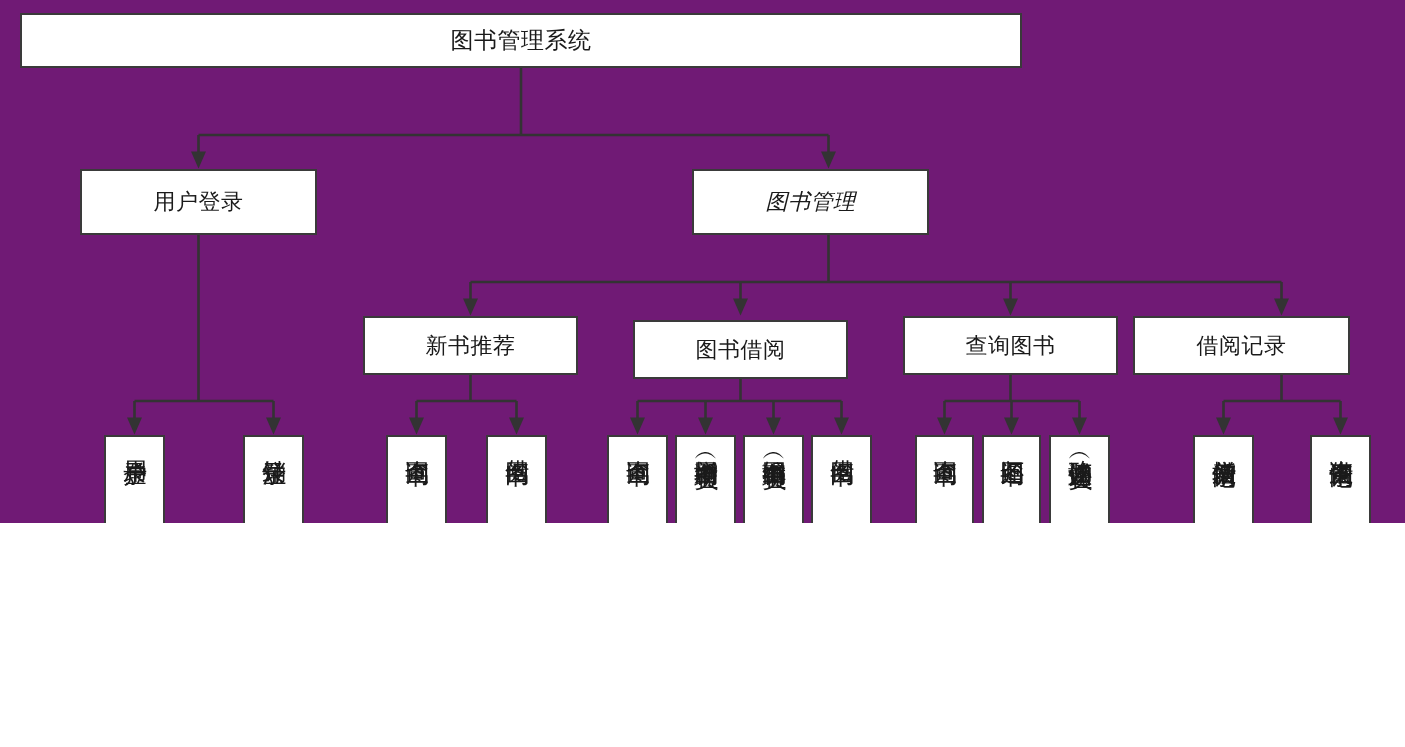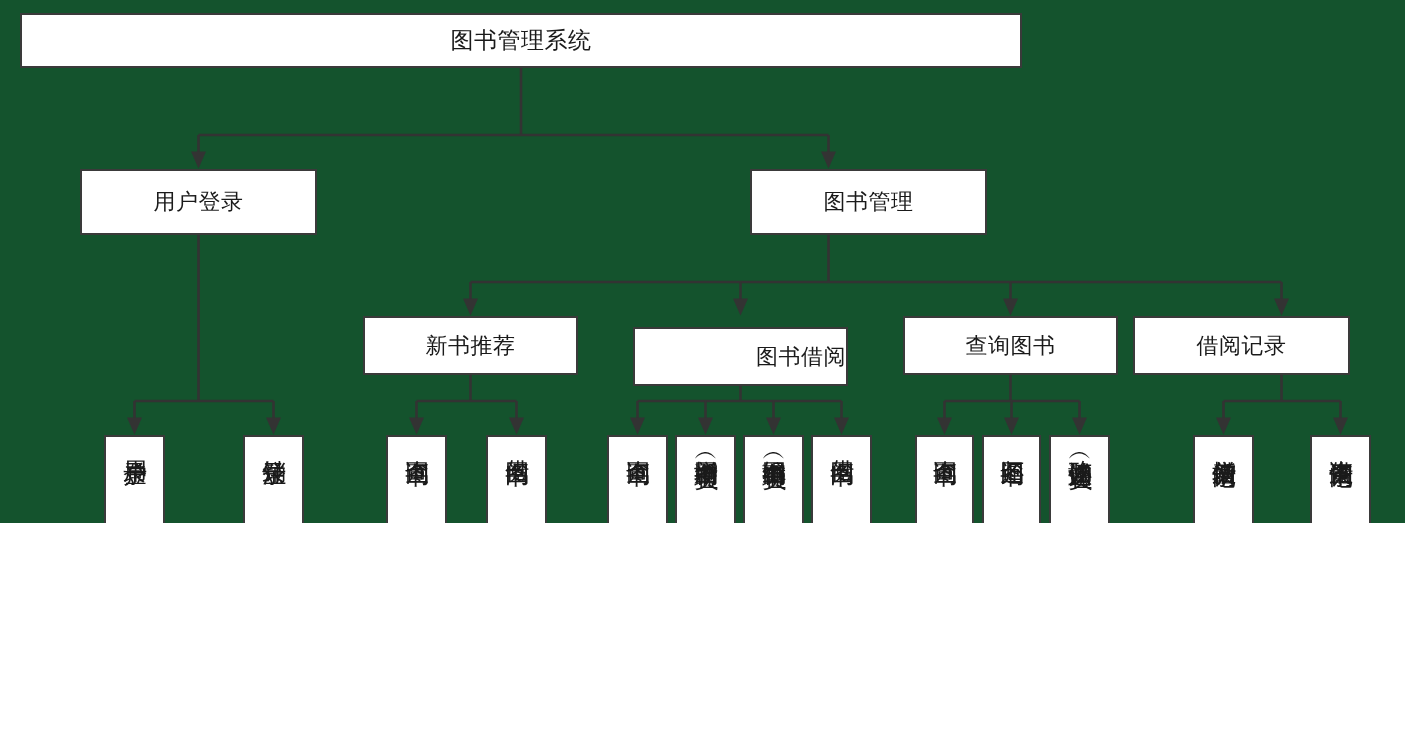--- a/index.html
+++ b/index.html
@@ -8,21 +8,21 @@
     padding: 0;
     background: #ffffff;
   }
   body {
     font-family: "DejaVu Sans", "Liberation Sans", sans-serif;
   }
   #canvas {
     position: relative;
     width: 1405px;
     height: 523px;
-    background: #14532d;
+    background: #701a75;
     overflow: hidden;
   }
   #edges {
     position: absolute;
     left: 0;
     top: 0;
     width: 1405px;
     height: 747px;
     pointer-events: none;
   }
@@ -131,27 +131,27 @@
       <line x1="1340.5" y1="401" x2="1340.5" y2="419" stroke="#333333" stroke-width="2.6"></line>
       <polygon points="1333,417.5 1348,417.5 1340.5,434.5" fill="#333333"></polygon>
     </svg>
   <div id="nodes">
       <div class="node horizontal root" style="left: 20px; top: 13px; width: 1002px; height: 55px; border-color: rgb(58, 58, 58); background: rgb(255, 255, 255);">
         <span class="node-label">图书管理系统</span>
       </div>
       <div class="node horizontal" style="left: 80px; top: 169px; width: 237px; height: 66px; border-color: rgb(58, 58, 58); background: rgb(255, 255, 255);">
         <span class="node-label">用户登录</span>
       </div>
-      <div class="node horizontal" style="left: 750px; top: 169px; width: 237px; height: 66px; border-color: rgb(58, 58, 58); background: rgb(255, 255, 255);">
+      <div class="node horizontal" style="left: 692px; top: 169px; width: 237px; height: 66px; border-color: rgb(58, 58, 58); background: rgb(255, 255, 255); font-style: italic;">
         <span class="node-label">图书管理</span>
       </div>
       <div class="node horizontal" style="left: 363px; top: 316px; width: 215px; height: 59px; border-color: rgb(58, 58, 58); background: rgb(255, 255, 255);">
         <span class="node-label">新书推荐</span>
       </div>
-      <div class="node horizontal" style="left: 633px; top: 327px; width: 215px; height: 59px; border-color: rgb(58, 58, 58); background: rgb(255, 255, 255); justify-content: flex-end;">
+      <div class="node horizontal" style="left: 633px; top: 320px; width: 215px; height: 59px; border-color: rgb(58, 58, 58); background: rgb(255, 255, 255);">
         <span class="node-label">图书借阅</span>
       </div>
       <div class="node horizontal" style="left: 903px; top: 316px; width: 215px; height: 59px; border-color: rgb(58, 58, 58); background: rgb(255, 255, 255);">
         <span class="node-label">查询图书</span>
       </div>
       <div class="node horizontal" style="left: 1133px; top: 316px; width: 217px; height: 59px; border-color: rgb(58, 58, 58); background: rgb(255, 255, 255);">
         <span class="node-label">借阅记录</span>
       </div>
       <div class="node vertical" style="left: 104px; top: 435px; width: 61px; height: 300px; border-color: rgb(58, 58, 58); background: rgb(255, 255, 255);">
         <span class="node-label">用户登录</span>

